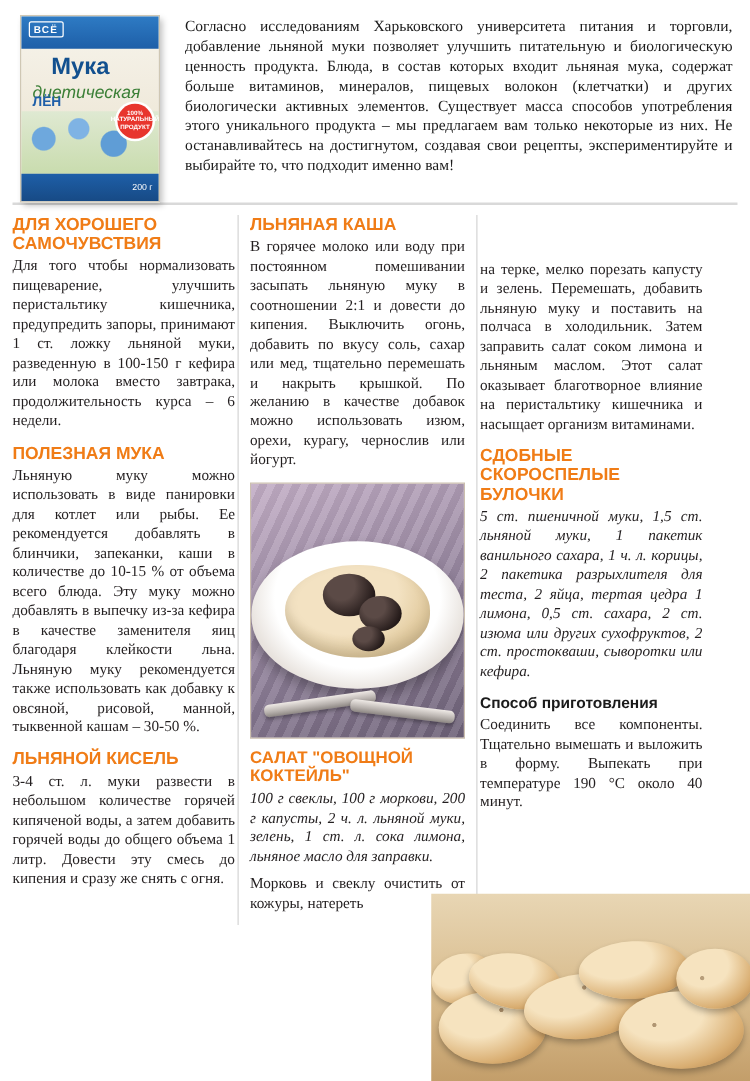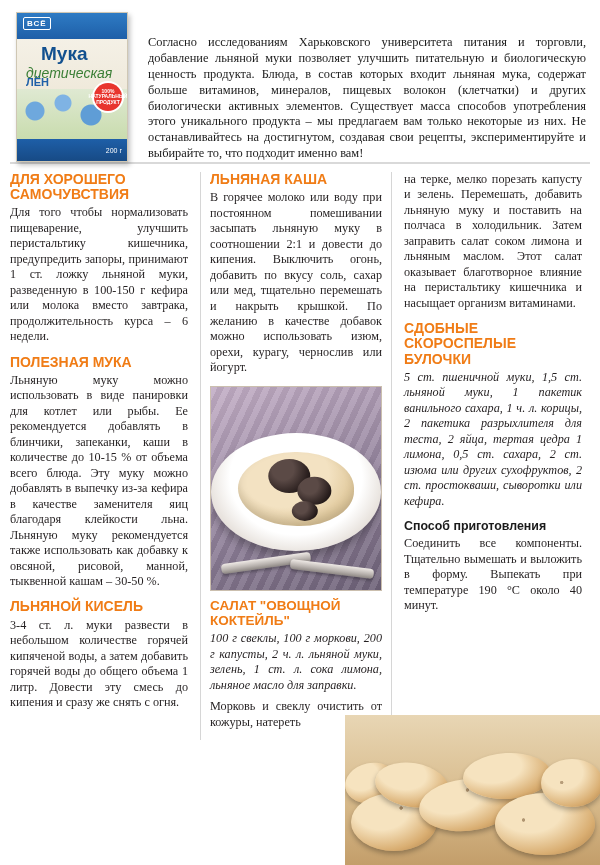--- a/index.html
+++ b/index.html
@@ -8,21 +8,21 @@
     width:600px; height:865px;
     background:#ffffff;
     font-family:"Liberation Serif", serif;
     color:#231f20;
     position:relative;
     overflow:hidden;
   }
   .page { position:relative; width:600px; height:865px; }
 
   
-  .top { display:flex; padding:8px 10px 0 10px;align-items:flex-end; }
+  .top { display:flex; padding:8px 10px 0 10px; }
   .pack-wrap { width:130px; flex:0 0 130px; position:relative; }
 
   
   .pack {
     position:relative; width:112px; height:150px; margin:4px 0 0 6px;
     background:linear-gradient(180deg,#f7f4ec 0%,#efe9da 55%,#e3dccb 100%);
     border:1px solid #cfc7b4;
     box-shadow:2px 3px 5px rgba(0,0,0,.25);
     overflow:hidden;
   }
@@ -85,25 +85,25 @@
   .headline {
     margin:6px 0 0 0; padding:4px 0 6px 148px;
     font-family:"Liberation Sans", sans-serif;
     font-weight:bold; font-size:26px; letter-spacing:.3px;
   }
   .headline .g { color:#6e6e6e; }
   .headline .o { color:#f07c16; }
   .rule { height:2px; background:#d9d9d9; margin:0 10px; }
 
   
-  .cols { display:flex; padding:8px 10px 0 10px; gap:10px; }
+  .cols { display:flex; padding:8px 10px 0 10px; }
   .col { width:180px; flex:0 0 180px; position:relative; }
   .col.c2 { border-left:1px solid #d6d6d6; border-right:1px solid #d6d6d6; padding:0 9px; width:192px; flex:0 0 192px;}
   .col.c1 { padding-right:2px; }
-  .col.c3 { padding-left:2px; }
+  .col.c3 { padding-left:2px;margin-top:36px; }
 
   h3.sec {
     font-family:"Liberation Sans", sans-serif;
     color:#f07c16; font-weight:bold; font-size:14px;
     line-height:1.08; margin:0 0 3px 0; text-transform:uppercase;
   }
   h3.sec.small { font-size:13.5px; }
   p.body {
     margin:0 0 10px 0; font-size:12.2px; line-height:1.27; text-align:justify;
   }

